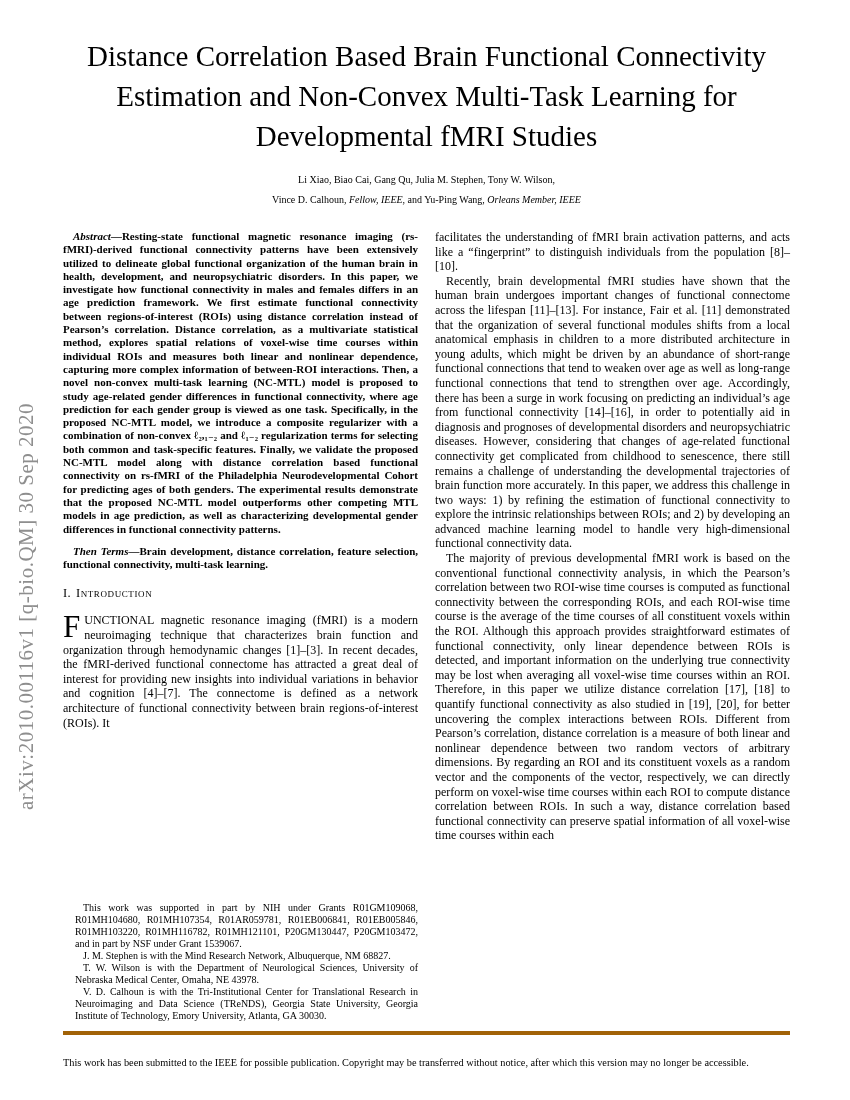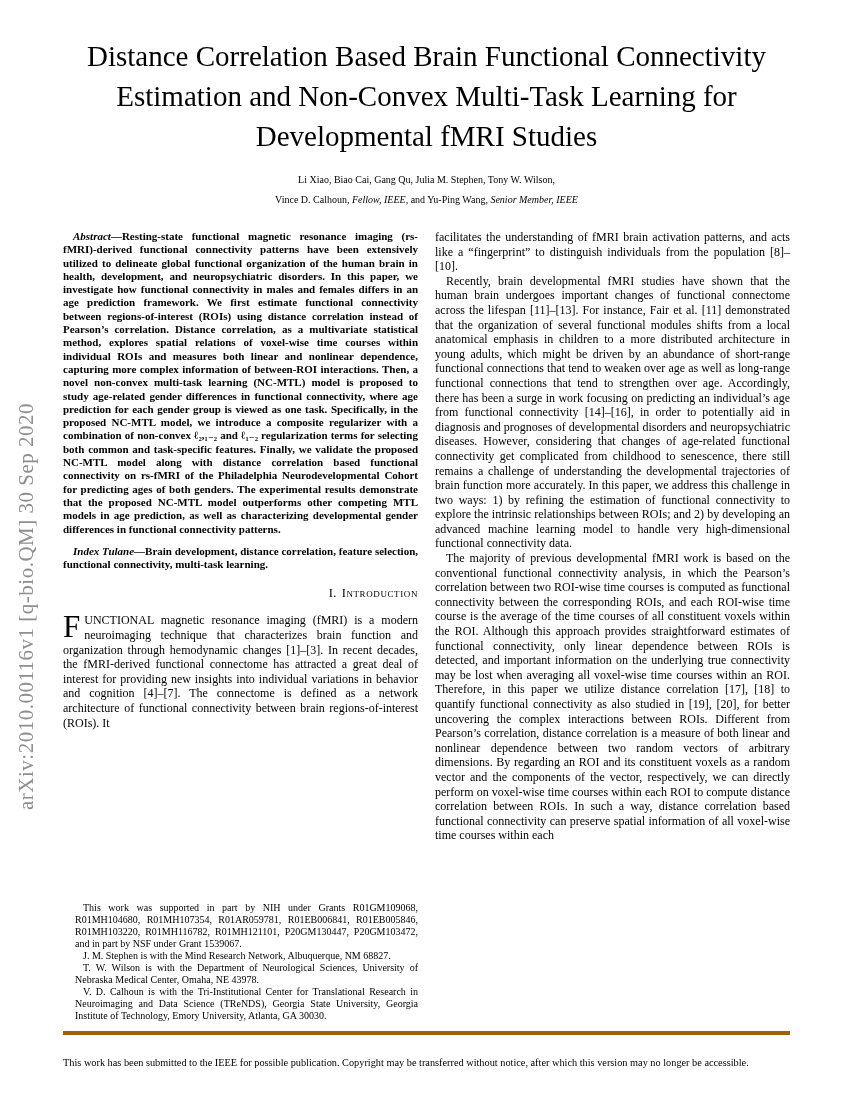--- a/index.html
+++ b/index.html
@@ -52,21 +52,21 @@
     font-size: 11px;
     line-height: 13.3px;
     text-align: justify;
     text-indent: 10px;
   }
   .index-terms { margin-top: 9px; }
   .lead-it { font-style: italic; }
   .section-heading {
     font-weight: normal;
     font-size: 12.5px;
-    text-align: right;
+    text-align: left;
     margin: 15px 0 12px 0;
     letter-spacing: 0.3px;
   }
   .sc { font-variant: small-caps; margin-left: 5px; letter-spacing: 0.6px; }
   .body-par {
     font-size: 12px;
     line-height: 14.6px;
     text-align: justify;
   }
   .indent { text-indent: 11px; }
@@ -98,30 +98,30 @@
 <body>
 
 <div class="page">
 
   <div class="arxiv-sidebar">arXiv:2010.00116v1 [q-bio.QM] 30 Sep 2020</div>
 
   <header>
     <h1 class="title">Distance Correlation Based Brain Functional Connectivity Estimation and Non-Convex Multi-Task Learning for Developmental fMRI Studies</h1>
     <div class="authors">
       <div>Li Xiao, Biao Cai, Gang Qu, Julia M. Stephen, Tony W. Wilson,</div>
-      <div><span>Vince D. Calhoun, </span><span class="it">Fellow, IEEE</span><span>, and Yu-Ping Wang, </span><span class="it">Senior Member, IEEE</span></div>
+      <div><span>Vince D. Calhoun, </span><span class="it">Fellow, IEEE</span><span>, and Yu-Ping Wang, </span><span class="it">Orleans Member, IEEE</span></div>
     </div>
   </header>
 
   <main class="columns">
 
     <section class="col col-left">
       <p class="abstract"><span class="lead-it">Abstract—</span><span>Resting-state functional magnetic resonance imaging (rs-fMRI)-derived functional connectivity patterns have been extensively utilized to delineate global functional organization of the human brain in health, development, and neuropsychiatric disorders. In this paper, we investigate how functional connectivity in males and females differs in an age prediction framework. We first estimate functional connectivity between regions-of-interest (ROIs) using distance correlation instead of Pearson’s correlation. Distance correlation, as a multivariate statistical method, explores spatial relations of voxel-wise time courses within individual ROIs and measures both linear and nonlinear dependence, capturing more complex information of between-ROI interactions. Then, a novel non-convex multi-task learning (NC-MTL) model is proposed to study age-related gender differences in functional connectivity, where age prediction for each gender group is viewed as one task. Specifically, in the proposed NC-MTL model, we introduce a composite regularizer with a combination of non-convex ℓ₂,₁₋₂ and ℓ₁₋₂ regularization terms for selecting both common and task-specific features. Finally, we validate the proposed NC-MTL model along with distance correlation based functional connectivity on rs-fMRI of the Philadelphia Neurodevelopmental Cohort for predicting ages of both genders. The experimental results demonstrate that the proposed NC-MTL model outperforms other competing MTL models in age prediction, as well as characterizing developmental gender differences in functional connectivity patterns.</span></p>
 
-      <p class="index-terms"><span class="lead-it">Index Tulane—</span><span>Brain development, distance correlation, feature selection, functional connectivity, multi-task learning.</span></p>
+      <p class="index-terms"><span class="lead-it">Then Terms—</span><span>Brain development, distance correlation, feature selection, functional connectivity, multi-task learning.</span></p>
 
       <h2 class="section-heading"><span>I.</span><span class="sc">Introduction</span></h2>
 
       <p class="body-par"><span class="dropcap">F</span><span>UNCTIONAL</span><span> magnetic resonance imaging (fMRI) is a modern neuroimaging technique that characterizes brain function and organization through hemodynamic changes [1]–[3]. In recent decades, the fMRI-derived functional connectome has attracted a great deal of interest for providing new insights into individual variations in behavior and cognition [4]–[7]. The connectome is defined as a network architecture of functional connectivity between brain regions-of-interest (ROIs). It</span></p>
 
       <div class="footnotes">
         <p class="footnote">This work was supported in part by NIH under Grants R01GM109068, R01MH104680, R01MH107354, R01AR059781, R01EB006841, R01EB005846, R01MH103220, R01MH116782, R01MH121101, P20GM130447, P20GM103472, and in part by NSF under Grant 1539067.</p>
         <p class="footnote">J. M. Stephen is with the Mind Research Network, Albuquerque, NM 68827.</p>
         <p class="footnote">T. W. Wilson is with the Department of Neurological Sciences, University of Nebraska Medical Center, Omaha, NE 43978.</p>
         <p class="footnote">V. D. Calhoun is with the Tri-Institutional Center for Translational Research in Neuroimaging and Data Science (TReNDS), Georgia State University, Georgia Institute of Technology, Emory University, Atlanta, GA 30030.</p>

